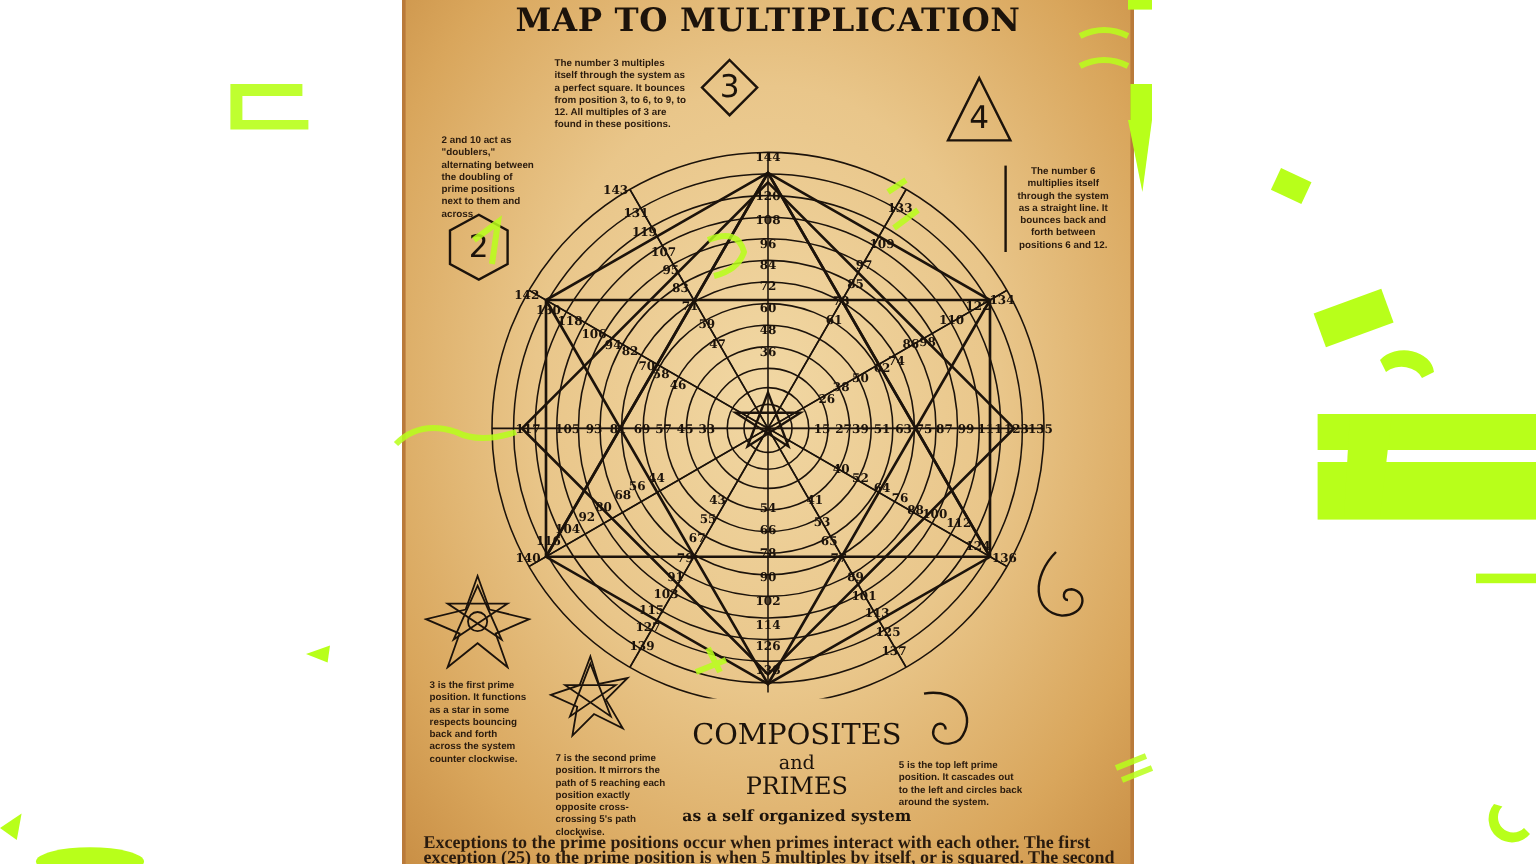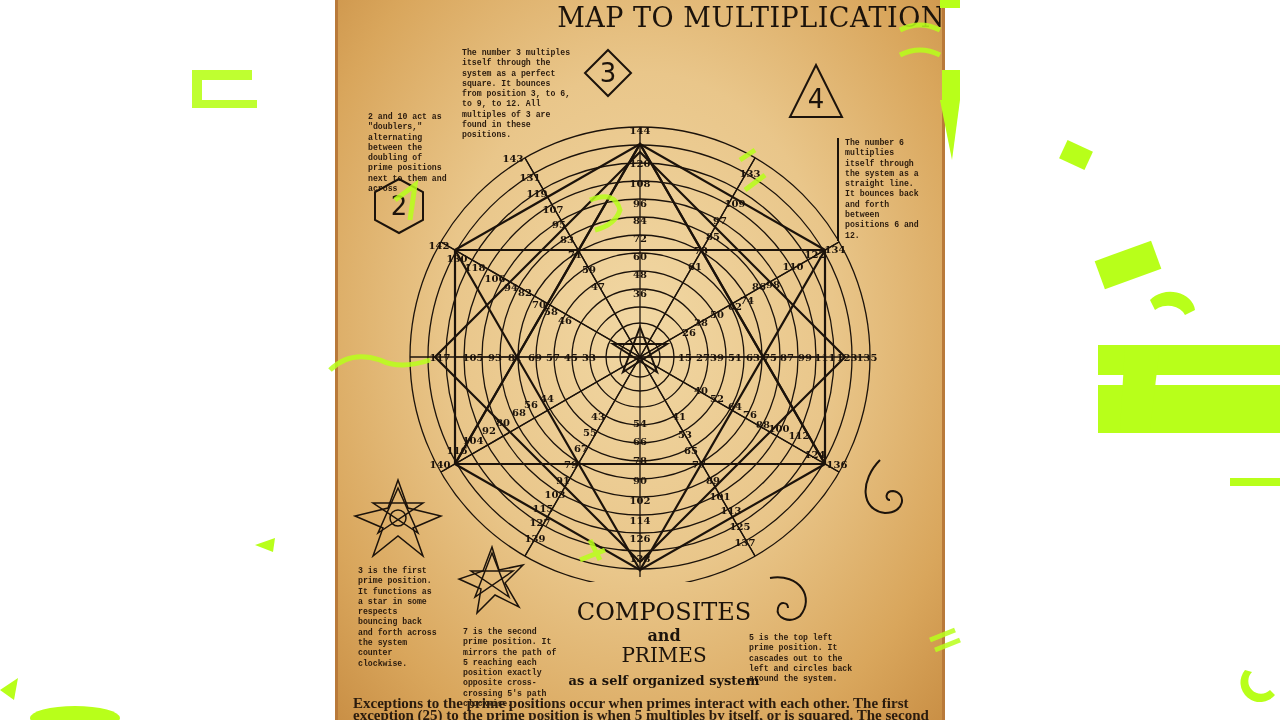--- a/index.html
+++ b/index.html
@@ -1,21 +1,21 @@
 <!DOCTYPE html>
 <html><head>
 <meta charset="utf-8">
 <style>
   html,body{margin:0;padding:0;}
   body{width:1280px;height:720px;overflow:hidden;background:#ffffff;position:relative;font-family:"DejaVu Serif",serif;}
   .poster{position:absolute;left:335px;top:0;width:610px;height:720px;overflow:hidden;
     background:radial-gradient(ellipse at 50% 45%, #f1d7a3 0%, #e9c68a 45%, #d9a65c 80%, #c98f45 100%);}
-  .title{position:absolute;left:0;top:2px;width:610px;text-align:right;font-family:"DejaVu Serif",serif;
-    font-size:27px;letter-spacing:0.5px;color:#1c130b;font-weight:normal;}
-  .note{position:absolute;font-family:Liberation Mono, monospace;font-size:8.2px;line-height:10.3px;color:#2a1b0e;font-weight:bold;}
+  .title{position:absolute;left:0;top:2px;width:610px;text-align:center;font-family:"DejaVu Serif",serif;
+    font-size:27px;letter-spacing:0.5px;color:#1c130b;font-weight:bold;}
+  .note{position:absolute;font-family:Liberation Sans, sans-serif;font-size:8.2px;line-height:10.3px;color:#2a1b0e;font-weight:bold;}
   .badge{position:absolute;display:flex;align-items:center;justify-content:center;font-family:"DejaVu Sans",sans-serif;color:#1c130b;font-size:26px;}
   .diagram{position:absolute;left:60px;top:112px;width:500px;height:470px;}
   .heading-big{position:absolute;left:0;width:610px;text-align:center;font-family:"DejaVu Serif",serif;color:#1c130b;padding-left:24px;}
   .footer{position:absolute;left:18px;top:697px;width:580px;font-family:Liberation Serif, serif;font-size:15px;line-height:12px;color:#2a1b0e;font-weight:bold;}
   .overlay{position:absolute;left:0;top:0;width:1280px;height:720px;pointer-events:none;}
   .edge{position:absolute;top:0;width:3px;height:720px;background:#b97a3a;}
 </style>
 </head>
 <body>
 
@@ -38,21 +38,21 @@
   </div>
 
   <div class="note" style="left:33px;top:112px;width:80px;">2 and 10 act as "doublers," alternating between the doubling of prime positions next to them and across</div>
   <div class="badge" style="left:37px;top:177px;width:54px;height:58px;">
     <svg width="54" height="58" style="position:absolute;left:0;top:0">
         <polygon points="27,2 51,15 51,43 27,56 3,43 3,15" fill="none" stroke="#1c130b" stroke-width="2"></polygon>
       </svg>
     <span style="position:relative">2</span>
   </div>
 
-  <div class="note" style="left:502px;top:138px;width:82px;border-left:2px solid #1c130b;padding-left:6px;">The number 6 multiplies itself through the system as a straight line. It bounces back and forth between positions 6 and 12.</div>
+  <div class="note" style="left:502px;top:138px;width:82px;border-left:2px solid #1c130b;padding-left:6px;text-align:center;">The number 6 multiplies itself through the system as a straight line. It bounces back and forth between positions 6 and 12.</div>
 
   <svg class="diagram" viewBox="0 0 500 470">
     <g fill="none" stroke="#1c130b" stroke-width="1.3">
       <circle cx="245" cy="245" r="230"></circle>
       <circle cx="245" cy="245" r="212"></circle>
       <circle cx="245" cy="245" r="194"></circle>
       <circle cx="245" cy="245" r="176"></circle>
       <circle cx="245" cy="245" r="158"></circle>
       <circle cx="245" cy="245" r="140"></circle>
       <circle cx="245" cy="245" r="122"></circle>
@@ -225,21 +225,21 @@
       <polygon points="35,2 42,25 66,20 48,38 62,62 38,50 20,68 24,44 2,34 26,26"></polygon>
       <polygon points="35,8 52,52 14,26 56,26 18,52"></polygon>
     </g>
   </svg>
 
   <div class="note" style="left:23px;top:566px;width:82px;">3 is the first prime position. It functions as a star in some respects bouncing back and forth across the system counter clockwise.</div>
   <div class="note" style="left:128px;top:627px;width:95px;">7 is the second prime position. It mirrors the path of 5 reaching each position exactly opposite cross-crossing 5's path clockwise.</div>
   <div class="note" style="left:414px;top:633px;width:104px;">5 is the top left prime position. It cascades out to the left and circles back around the system.</div>
 
   <div class="heading-big" style="top:598px;font-size:24px;">COMPOSITES</div>
-  <div class="heading-big" style="top:626px;font-size:16px;font-weight:bold;">and</div>
+  <div class="heading-big" style="top:626px;font-size:16px;font-weight:normal;">and</div>
   <div class="heading-big" style="top:643px;font-size:20px;">PRIMES</div>
   <div class="heading-big" style="top:673px;font-size:13px;font-weight:bold;">as a self organized system</div>
 
   <div class="footer">Exceptions to the prime positions occur when primes interact with each other. The first exception (25) to the prime position is when 5 multiples by itself, or is squared. The second exception (35) is 5 interacting with 7. All other ex-</div>
 </div>
 
 <div class="edge" style="left:335px;"></div>
 <div class="edge" style="left:942px;"></div>
 
 <svg class="overlay" width="1280" height="720">

